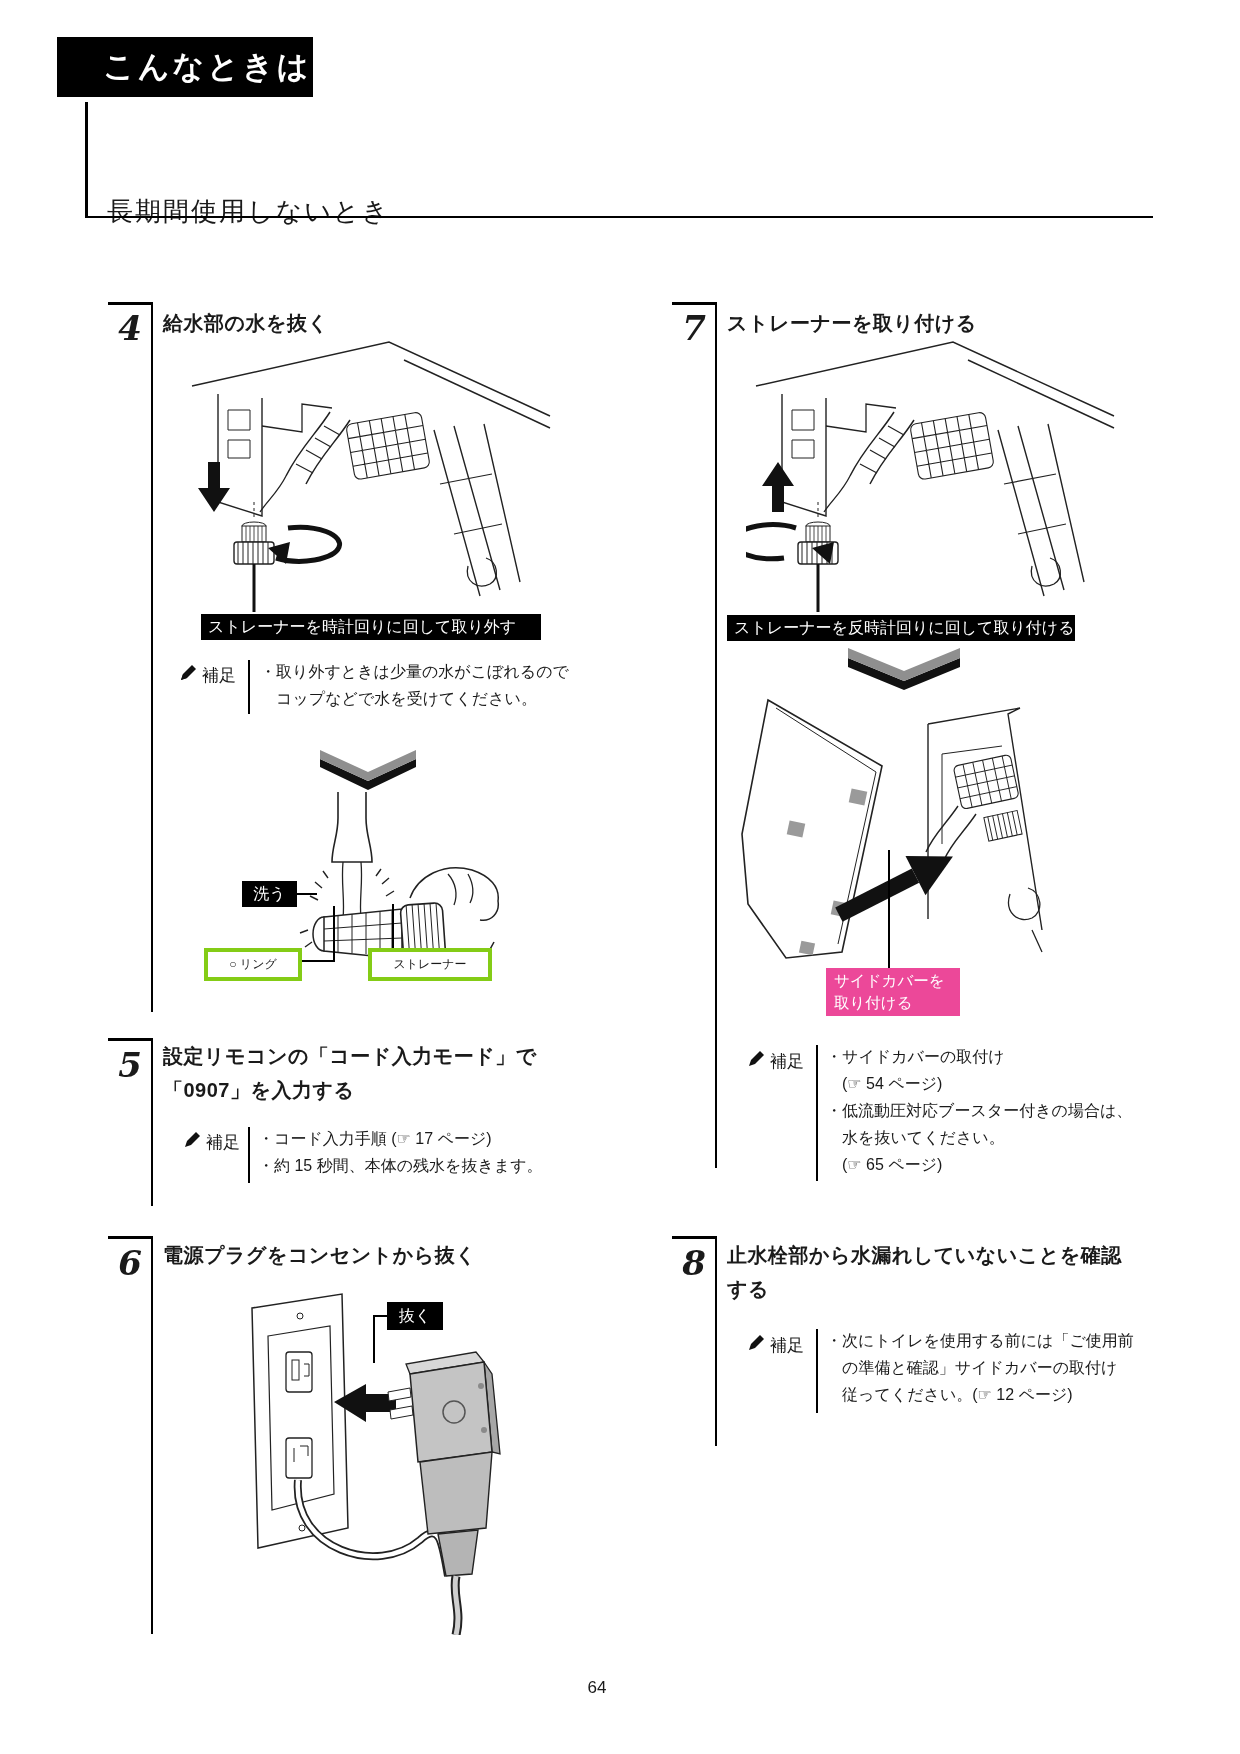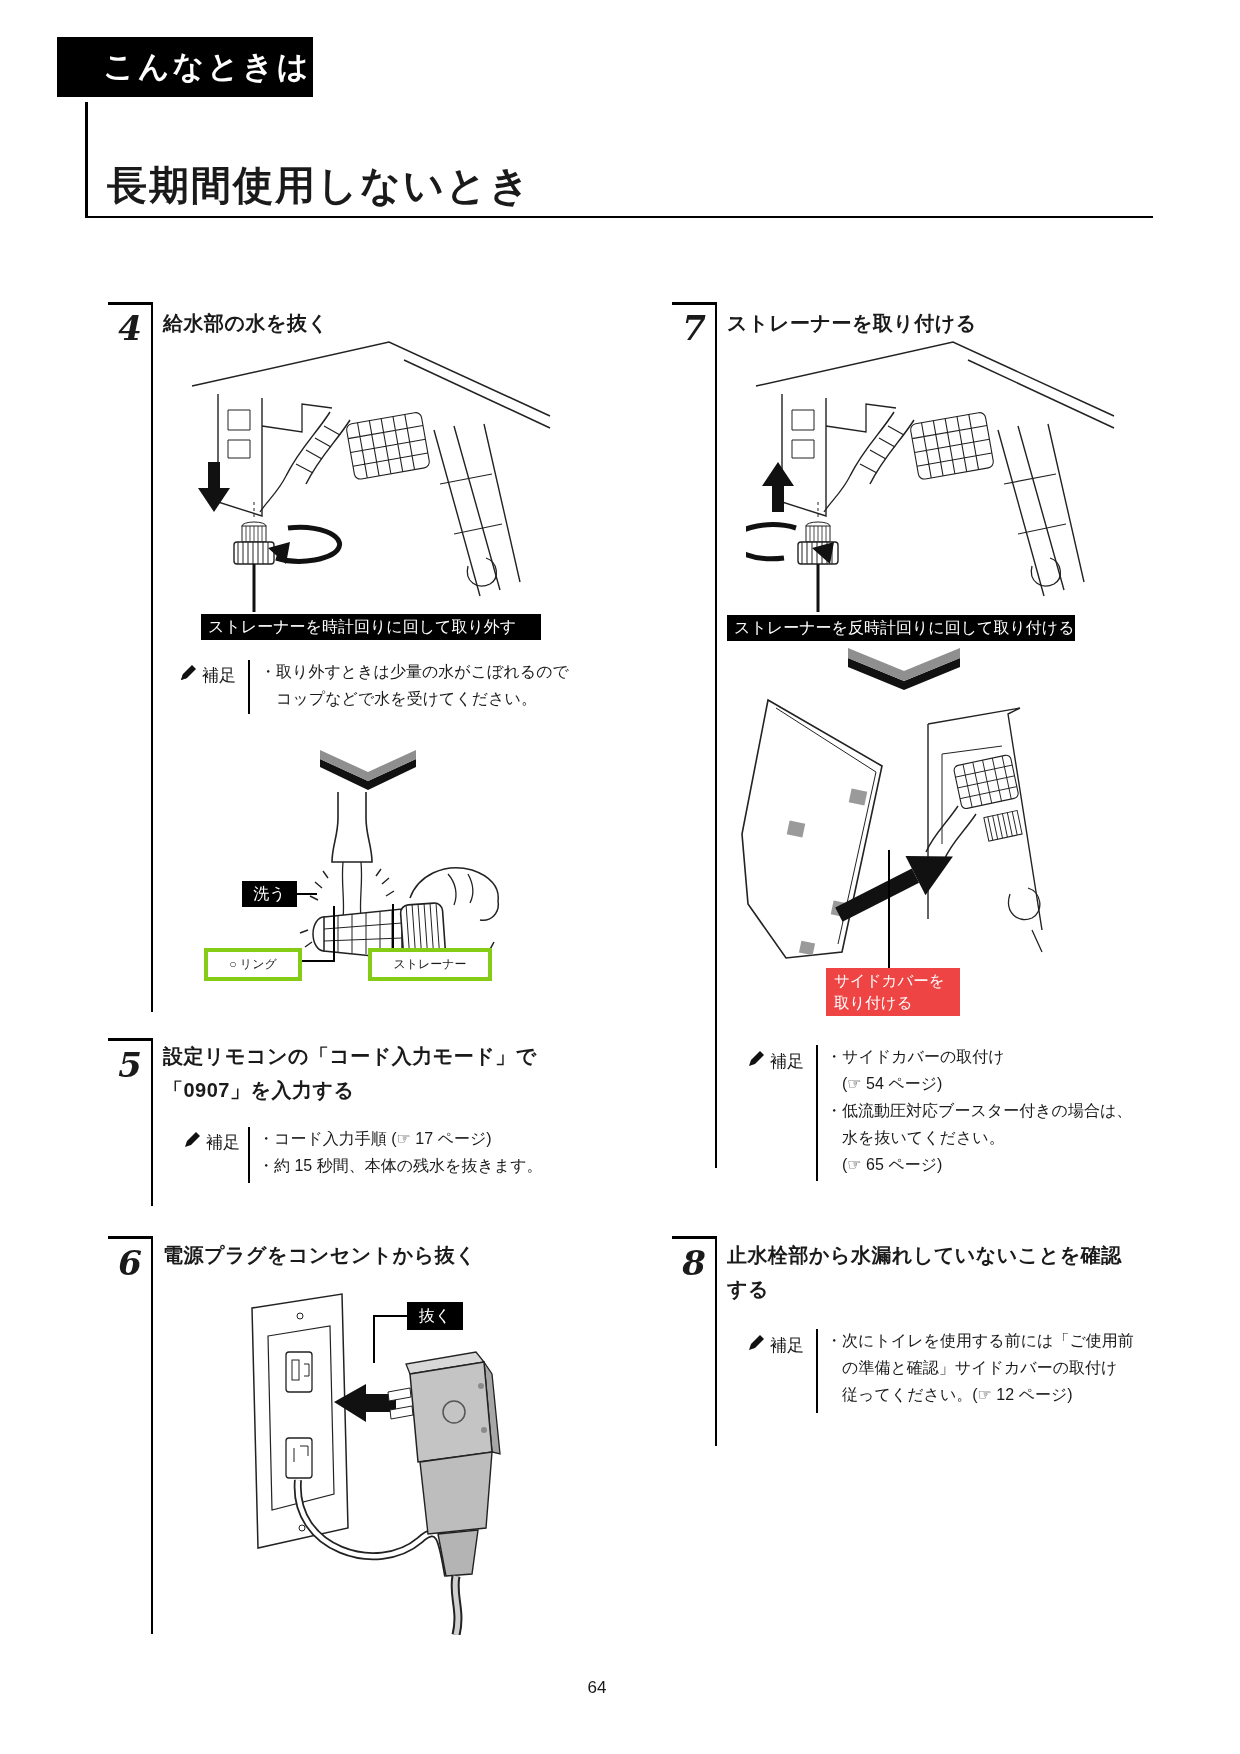--- a/index.html
+++ b/index.html
@@ -1,30 +1,30 @@
 <!DOCTYPE html>
 <html><head>
 <meta charset="utf-8">
 <style>
   html,body{margin:0;padding:0;background:#ffffff;}
   .page{position:relative;width:1240px;height:1754px;background:#fff;overflow:hidden;
         font-family:"Liberation Sans","DejaVu Sans",sans-serif;color:#1a1a1a;}
   .abs{position:absolute;}
   .badge{background:#000;color:#fff;font-size:31px;font-weight:bold;line-height:60px;padding-left:46px;letter-spacing:3px;}
-  .doc-title{font-size:40px;font-weight:700;letter-spacing:2px;white-space:nowrap;}
+  .doc-title{font-size:26px;font-weight:400;letter-spacing:2px;white-space:nowrap;margin-top:36px;}
   .vbar{background:#000;width:3px;}
   .vline{background:#000;width:2px;}
   .hline{background:#000;height:2px;}
   .numline{background:#000;height:3px;}
   .step-num{font-family:"DejaVu Serif","Liberation Serif",serif;font-style:italic;font-weight:bold;
             font-size:34px;width:44px;text-align:center;}
   .heading{font-size:20px;font-weight:bold;white-space:nowrap;letter-spacing:0.5px;}
   .callout{background:#000;color:#fff;font-size:16px;line-height:26px;padding:0 7px;
            white-space:nowrap;overflow:hidden;}
-  .callout2{background:#ef4444;color:#fff;font-size:15.5px;line-height:22px;padding:2px 8px;
+  .callout2{background:#ec4899;color:#fff;font-size:15.5px;line-height:22px;padding:2px 8px;
             white-space:nowrap;overflow:hidden;}
   .note-label{font-size:17px;white-space:nowrap;}
   .note-line{font-size:16px;line-height:26px;white-space:nowrap;}
   .cont{padding-left:16px;}
   .label-box{border:4px solid #84cc16;background:#fff;font-size:12px;line-height:25px;
              text-align:center;white-space:nowrap;overflow:hidden;}
   .page-num{width:1194px;text-align:center;font-size:17px;}
   svg{display:block;}
 </style>
 </head>
@@ -150,21 +150,21 @@
     <circle cx="243" cy="96" r="3" fill="#8a8a8a"></circle>
       <circle cx="246" cy="140" r="3" fill="#8a8a8a"></circle>
     <polygon points="182,172 254,162 248,238 190,244" fill="#bdbdbd" stroke="#222" stroke-width="1.4"></polygon>
     <polygon points="200,244 240,240 234,284 208,286" fill="#b4b4b4" stroke="#222" stroke-width="1.4"></polygon>
     <path d="M218 286 C214 306 224 320 218 345" fill="none" stroke="#222" stroke-width="9"></path>
     <path d="M218 286 C214 306 224 320 218 345" fill="none" stroke="#cfcfcf" stroke-width="5"></path>
   </svg>
 
   <div class="abs hline" style="left:373px;top:1315px;width:34px;"></div>
   <div class="abs vline" style="left:373px;top:1315px;height:48px;"></div>
-  <div class="abs callout" style="left:407px;top:1302px;width:42px;height:28px;line-height:28px;text-align:center;">抜く</div>
+  <div class="abs callout" style="left:387px;top:1302px;width:42px;height:28px;line-height:28px;text-align:center;">抜く</div>
 
   <div class="abs numline" style="left:672px;top:302px;width:45px;"></div>
   <div class="abs vline" style="left:715px;top:302px;height:866px;"></div>
   <div class="abs step-num" style="left:672px;top:308px;">7</div>
   <div class="abs heading" style="left:727px;top:310px;">ストレーナーを取り付ける</div>
 
   <svg class="abs" style="left:746px;top:334px;" width="372" height="280" viewBox="0 0 372 280">
     <path d="M10 52 L207 8 L368 82" fill="none" stroke="#222" stroke-width="1.5"></path>
     <path d="M222 26 L368 94" fill="none" stroke="#222" stroke-width="1.5"></path>
     <path d="M36 60 L36 168 L80 182 L80 64" fill="none" stroke="#222" stroke-width="1.4"></path>

